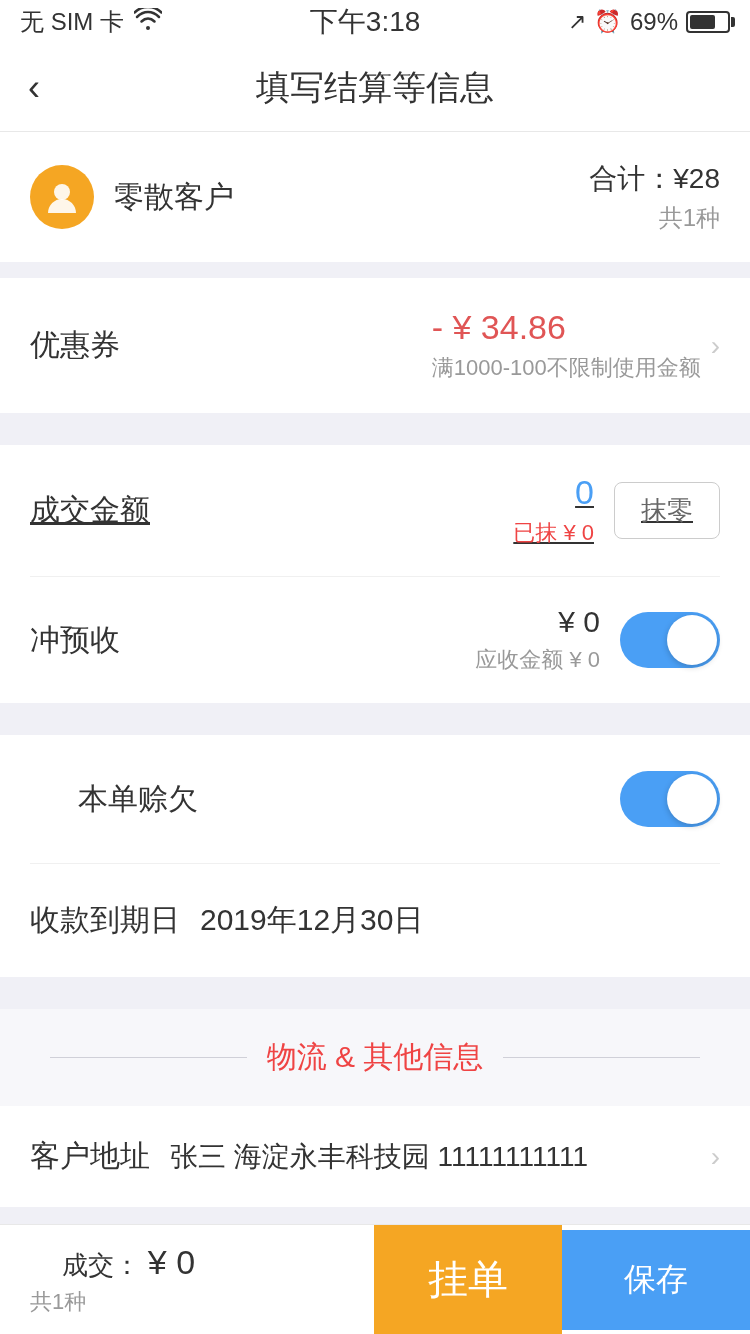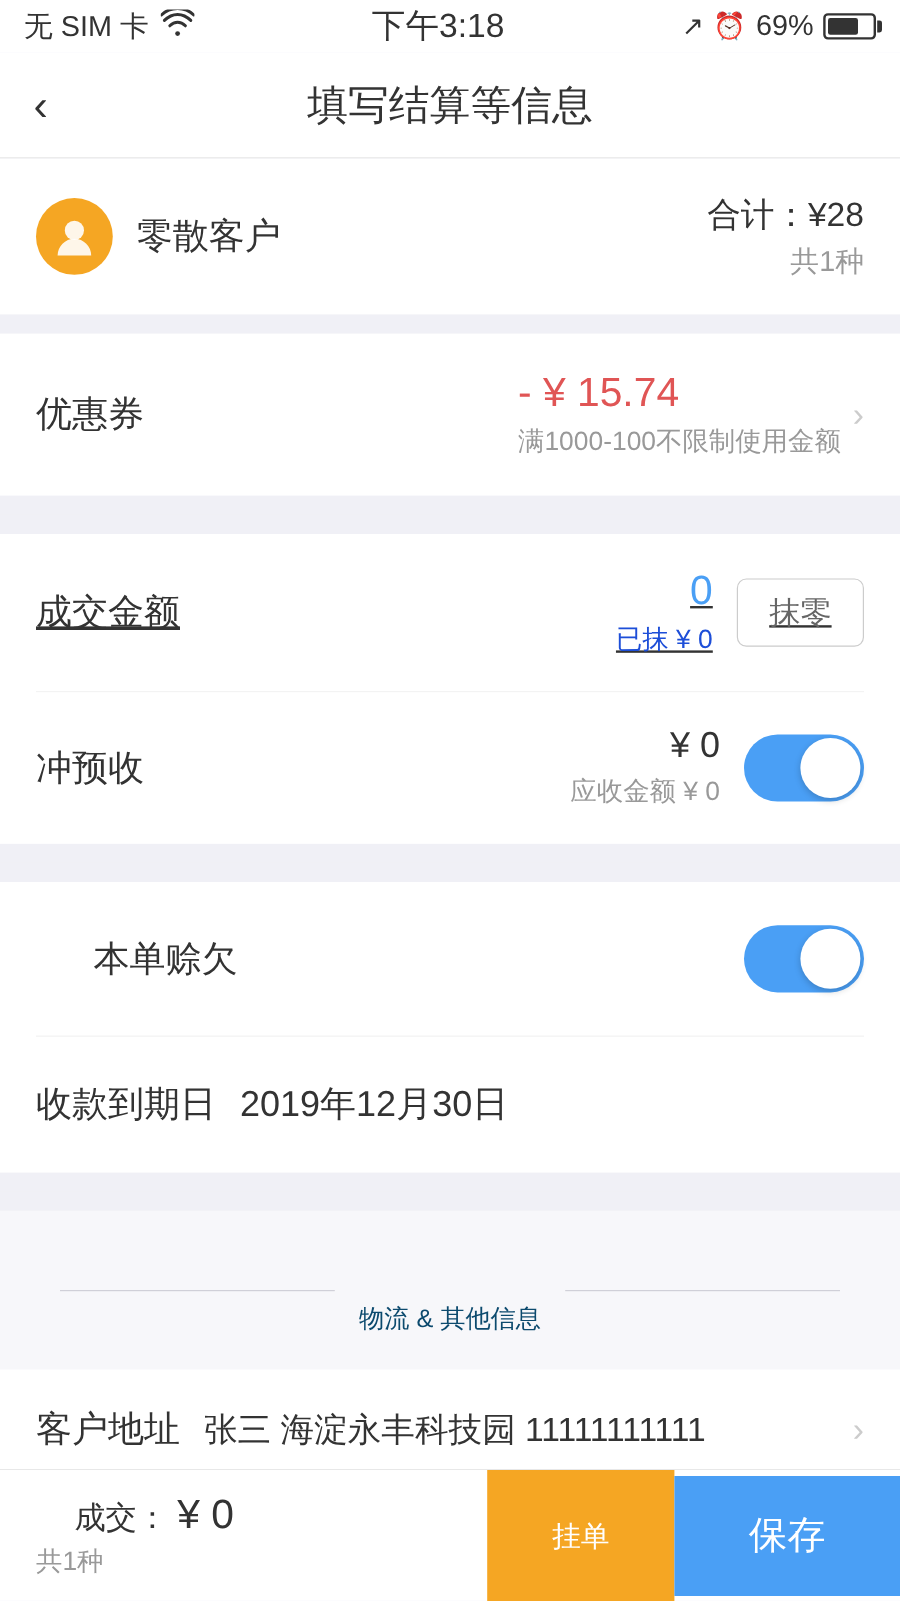--- a/index.html
+++ b/index.html
@@ -135,21 +135,21 @@
     .field-value-blue { font-size: 34px; color: #4a9ff5; }
     .round-zero-btn {
       border: 1px solid #ccc;
       border-radius: 8px;
       padding: 10px 26px;
       font-size: 26px;
       color: #666;
       background: #fff;
       cursor: pointer;
     }
-    .field-sub { font-size: 22px; color: #1d4ed8; margin-top: 6px; }
+    .field-sub { font-size: 22px; color: #ef4444; margin-top: 6px; }
 
     
     .toggle-switch {
       width: 100px;
       height: 56px;
       background: #4a9ff5;
       border-radius: 28px;
       position: relative;
       cursor: pointer;
       flex-shrink: 0;
@@ -209,21 +209,21 @@
       position: relative;
     }
     .logistics-header::before,
     .logistics-header::after {
       content: '';
       flex: 1;
       height: 1px;
       background: #d0d0d8;
       margin: 0 20px;
     }
-    .logistics-title { font-size: 21px; color: #0c4a6e; margin-top: 48px; }
+    .logistics-title { font-size: 30px; color: #ef4444; }
 
     
     .address-row {
       display: flex;
       align-items: center;
       padding: 30px 30px;
       background: #fff;
       justify-content: space-between;
     }
     .address-label { font-size: 30px; color: #333; flex-shrink: 0; margin-right: 20px; }
@@ -242,27 +242,27 @@
       border-top: 1px solid #e8e8e8;
     }
     .bottom-info {
       flex: 1;
       padding: 0 30px;
     }
     .bottom-deal { font-size: 26px; color: #333; margin-left: 32px; }
     .bottom-deal-amount { font-size: 34px; color: #333; font-weight: 500; }
     .bottom-count { font-size: 22px; color: #999; margin-top: 4px; }
     .btn-hold {
-      width: 156px;
+      width: 188px;
       height: 110px;
       background: #f5a623;
       display: flex;
       align-items: center;
       justify-content: center;
-      font-size: 24px;
+      font-size: 40px;
       color: #fff;
       cursor: pointer;
       flex-shrink: 0;
     }
     .btn-save {
       width: 188px;
       height: 100px;
       background: #4a9ff5;
       display: flex;
       align-items: center;
@@ -322,21 +322,21 @@
         <div class="total-count">共1种</div>
       </div>
     </div>
   </div>
 
   <div class="card" style="cursor:pointer;">
     <div class="coupon-row">
       <span class="coupon-label">优惠券</span>
       <div class="coupon-right">
         <div>
-          <div class="coupon-discount">- ¥ 15.74</div>
+          <div class="coupon-discount">- ¥ 34.86</div>
           <div class="coupon-desc">满1000-100不限制使用金额</div>
         </div>
         <span class="chevron-right">›</span>
       </div>
     </div>
   </div>
 
   <div class="section-gap"></div>
 
   <div class="card">

